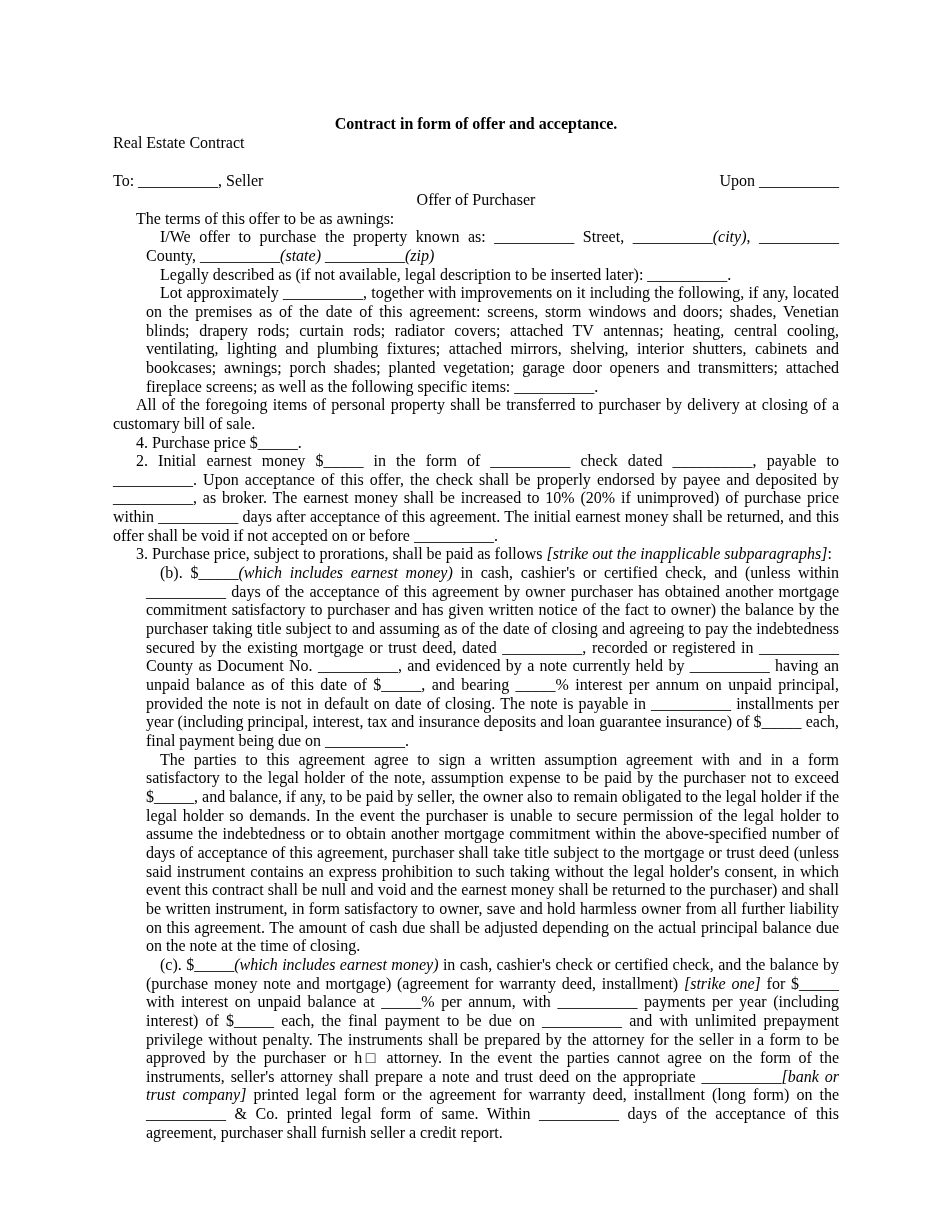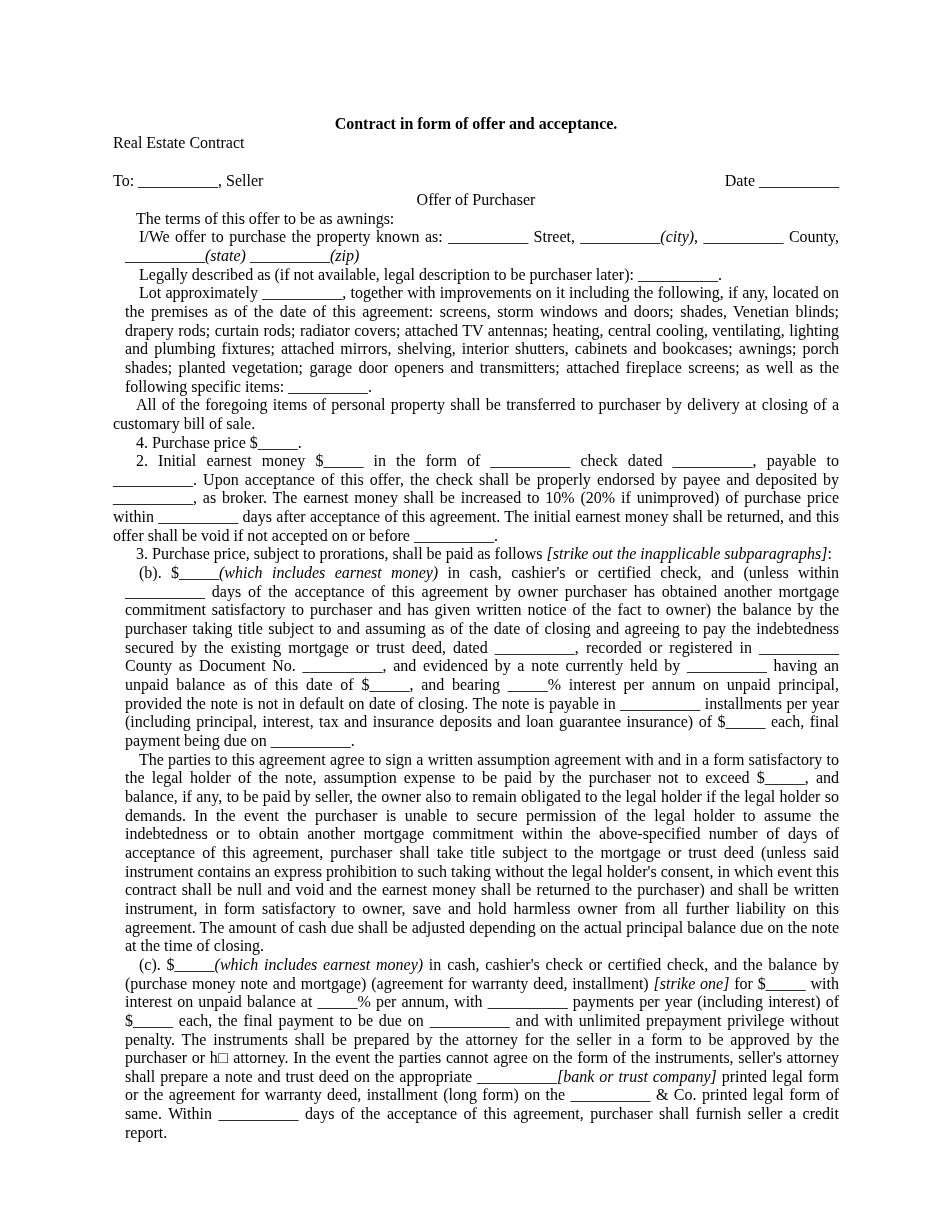--- a/index.html
+++ b/index.html
@@ -37,39 +37,39 @@
   .to-date-row {
     display: flex;
     justify-content: space-between;
     margin-top: 20px;
   }
   p.para {
     margin: 0;
     text-align: justify;
   }
   p.level-a { text-indent: 23px; }
-  p.level-b { margin-left: 12px; text-indent: 14px; }
+  p.level-b { margin-left: 33px; text-indent: 14px; }
   .italic { font-style: italic; }
 </style>
 </head>
 <body>
 
 <div class="page">
   <div class="content">
     <div class="title">Contract in form of offer and acceptance.</div>
     <div class="line">Real Estate Contract</div>
     <div class="to-date-row">
       <span>To: __________, Seller</span>
-      <span>Date __________</span>
+      <span>Upon __________</span>
     </div>
     <div class="subtitle">Offer of Purchaser</div>
     <div id="doc-body">
         <p class="para level-a"><span>The terms of this offer to be as awnings:</span></p>
         <p class="para level-b"><span>I/We offer to purchase the property known as: __________ Street, __________</span><span class="italic">(city)</span><span>, __________ County, __________</span><span class="italic">(state)</span><span> __________</span><span class="italic">(zip)</span></p>
-        <p class="para level-b"><span>Legally described as (if not available, legal description to be purchaser later): __________.</span></p>
+        <p class="para level-b"><span>Legally described as (if not available, legal description to be inserted later): __________.</span></p>
         <p class="para level-b"><span>Lot approximately __________, together with improvements on it including the following, if any, located on the premises as of the date of this agreement: screens, storm windows and doors; shades, Venetian blinds; drapery rods; curtain rods; radiator covers; attached TV antennas; heating, central cooling, ventilating, lighting and plumbing fixtures; attached mirrors, shelving, interior shutters, cabinets and bookcases; awnings; porch shades; planted vegetation; garage door openers and transmitters; attached fireplace screens; as well as the following specific items: __________.</span></p>
         <p class="para level-a"><span>All of the foregoing items of personal property shall be transferred to purchaser by delivery at closing of a customary bill of sale.</span></p>
         <p class="para level-a"><span>4. Purchase price $_____.</span></p>
         <p class="para level-a"><span>2. Initial earnest money $_____ in the form of __________ check dated __________, payable to __________. Upon acceptance of this offer, the check shall be properly endorsed by payee and deposited by __________, as broker. The earnest money shall be increased to 10% (20% if unimproved) of purchase price within __________ days after acceptance of this agreement. The initial earnest money shall be returned, and this offer shall be void if not accepted on or before __________.</span></p>
         <p class="para level-a"><span>3. Purchase price, subject to prorations, shall be paid as follows </span><span class="italic">[strike out the inapplicable subparagraphs]</span><span>:</span></p>
         <p class="para level-b"><span>(b). $_____</span><span class="italic">(which includes earnest money)</span><span> in cash, cashier's or certified check, and (unless within __________ days of the acceptance of this agreement by owner purchaser has obtained another mortgage commitment satisfactory to purchaser and has given written notice of the fact to owner) the balance by the purchaser taking title subject to and assuming as of the date of closing and agreeing to pay the indebtedness secured by the existing mortgage or trust deed, dated __________, recorded or registered in __________ County as Document No. __________, and evidenced by a note currently held by __________ having an unpaid balance as of this date of $_____, and bearing _____% interest per annum on unpaid principal, provided the note is not in default on date of closing. The note is payable in __________ installments per year (including principal, interest, tax and insurance deposits and loan guarantee insurance) of $_____ each, final payment being due on __________.</span></p>
         <p class="para level-b"><span>The parties to this agreement agree to sign a written assumption agreement with and in a form satisfactory to the legal holder of the note, assumption expense to be paid by the purchaser not to exceed $_____, and balance, if any, to be paid by seller, the owner also to remain obligated to the legal holder if the legal holder so demands. In the event the purchaser is unable to secure permission of the legal holder to assume the indebtedness or to obtain another mortgage commitment within the above-specified number of days of acceptance of this agreement, purchaser shall take title subject to the mortgage or trust deed (unless said instrument contains an express prohibition to such taking without the legal holder's consent, in which event this contract shall be null and void and the earnest money shall be returned to the purchaser) and shall be written instrument, in form satisfactory to owner, save and hold harmless owner from all further liability on this agreement. The amount of cash due shall be adjusted depending on the actual principal balance due on the note at the time of closing.</span></p>
         <p class="para level-b"><span>(c). $_____</span><span class="italic">(which includes earnest money)</span><span> in cash, cashier's check or certified check, and the balance by (purchase money note and mortgage) (agreement for warranty deed, installment) </span><span class="italic">[strike one]</span><span> for $_____ with interest on unpaid balance at _____% per annum, with __________ payments per year (including interest) of $_____ each, the final payment to be due on __________ and with unlimited prepayment privilege without penalty. The instruments shall be prepared by the attorney for the seller in a form to be approved by the purchaser or h□ attorney. In the event the parties cannot agree on the form of the instruments, seller's attorney shall prepare a note and trust deed on the appropriate __________</span><span class="italic">[bank or trust company]</span><span> printed legal form or the agreement for warranty deed, installment (long form) on the __________ &amp; Co. printed legal form of same. Within __________ days of the acceptance of this agreement, purchaser shall furnish seller a credit report.</span></p>
       </div>
   </div>

